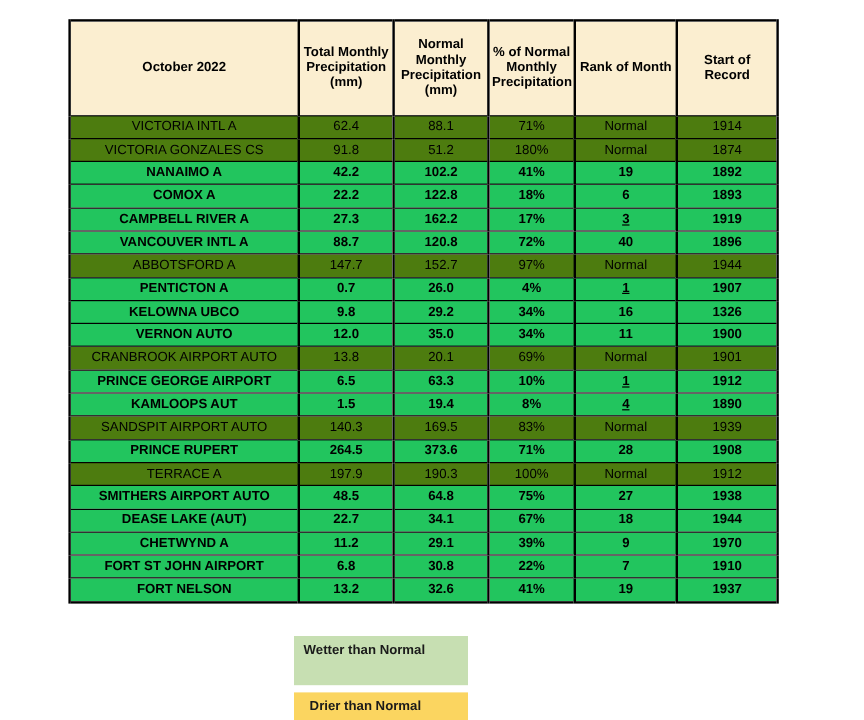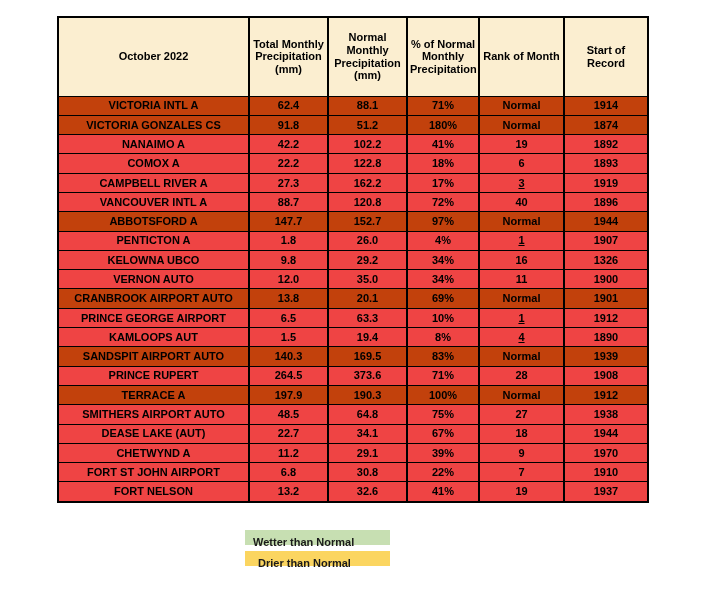--- a/index.html
+++ b/index.html
@@ -32,28 +32,28 @@
   thead th {
     background: #FBEED0;
     font-weight: 700;
     border-top-width: 2px;
     border-bottom-width: 2px;
     line-height: 1.35;
   }
   th.title-cell { font-size: 15px; }
   th.pad-wrap { padding: 0 10px; }
 
-  tbody tr.normal { background: #c2410c; font-weight: 700; }
-  tbody tr.drier  { background: #ef4444; font-weight: 700; }
+  tbody tr.normal { background: #4d7c0f; font-weight: 400; }
+  tbody tr.drier  { background: #22c55e; font-weight: 700; }
   td.ta-left { text-align: left; padding-left: 4px; }
   .u { text-decoration: underline; }
 
   .legend { position: absolute; left: 245px; top: 530px; width: 145px; }
   .legend-item {
-    width: 145px; height: 15px;
+    width: 145px; height: 41px;
     margin-bottom: 6px;
     font-size: 11px; font-weight: 700;
     color: #1a1a1a;
     line-height: 24px;
     padding-left: 8px;
   }
 </style>
 </head>
 <body>
 
@@ -129,21 +129,21 @@
         <tr class="normal">
           <td class="ta-left">ABBOTSFORD A</td>
           <td>147.7</td>
           <td>152.7</td>
           <td>97%</td>
           <td>Normal</td>
           <td>1944</td>
         </tr>
         <tr class="drier">
           <td class="ta-left">PENTICTON A</td>
-          <td>1.8</td>
+          <td>0.7</td>
           <td>26.0</td>
           <td>4%</td>
           <td><span class="u">1</span></td>
           <td>1907</td>
         </tr>
         <tr class="drier">
           <td class="ta-left">KELOWNA UBCO</td>
           <td>9.8</td>
           <td>29.2</td>
           <td>34%</td>

